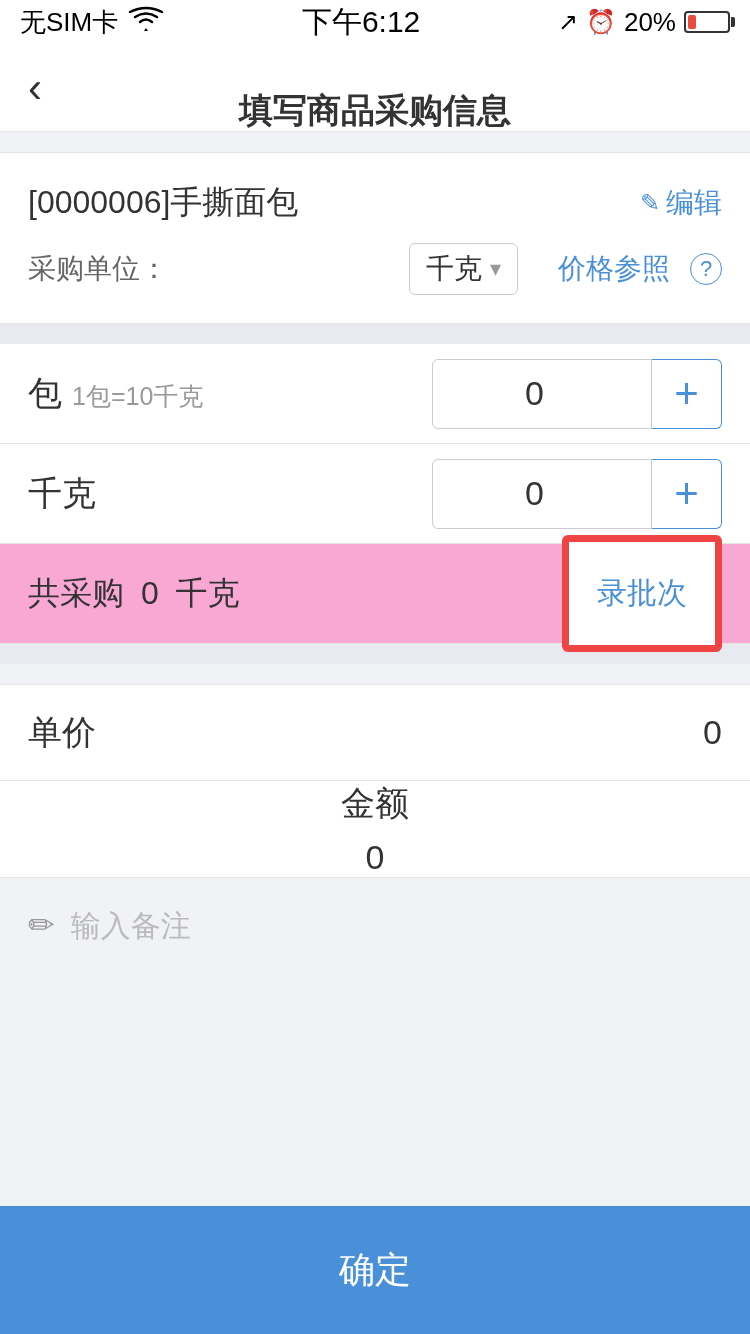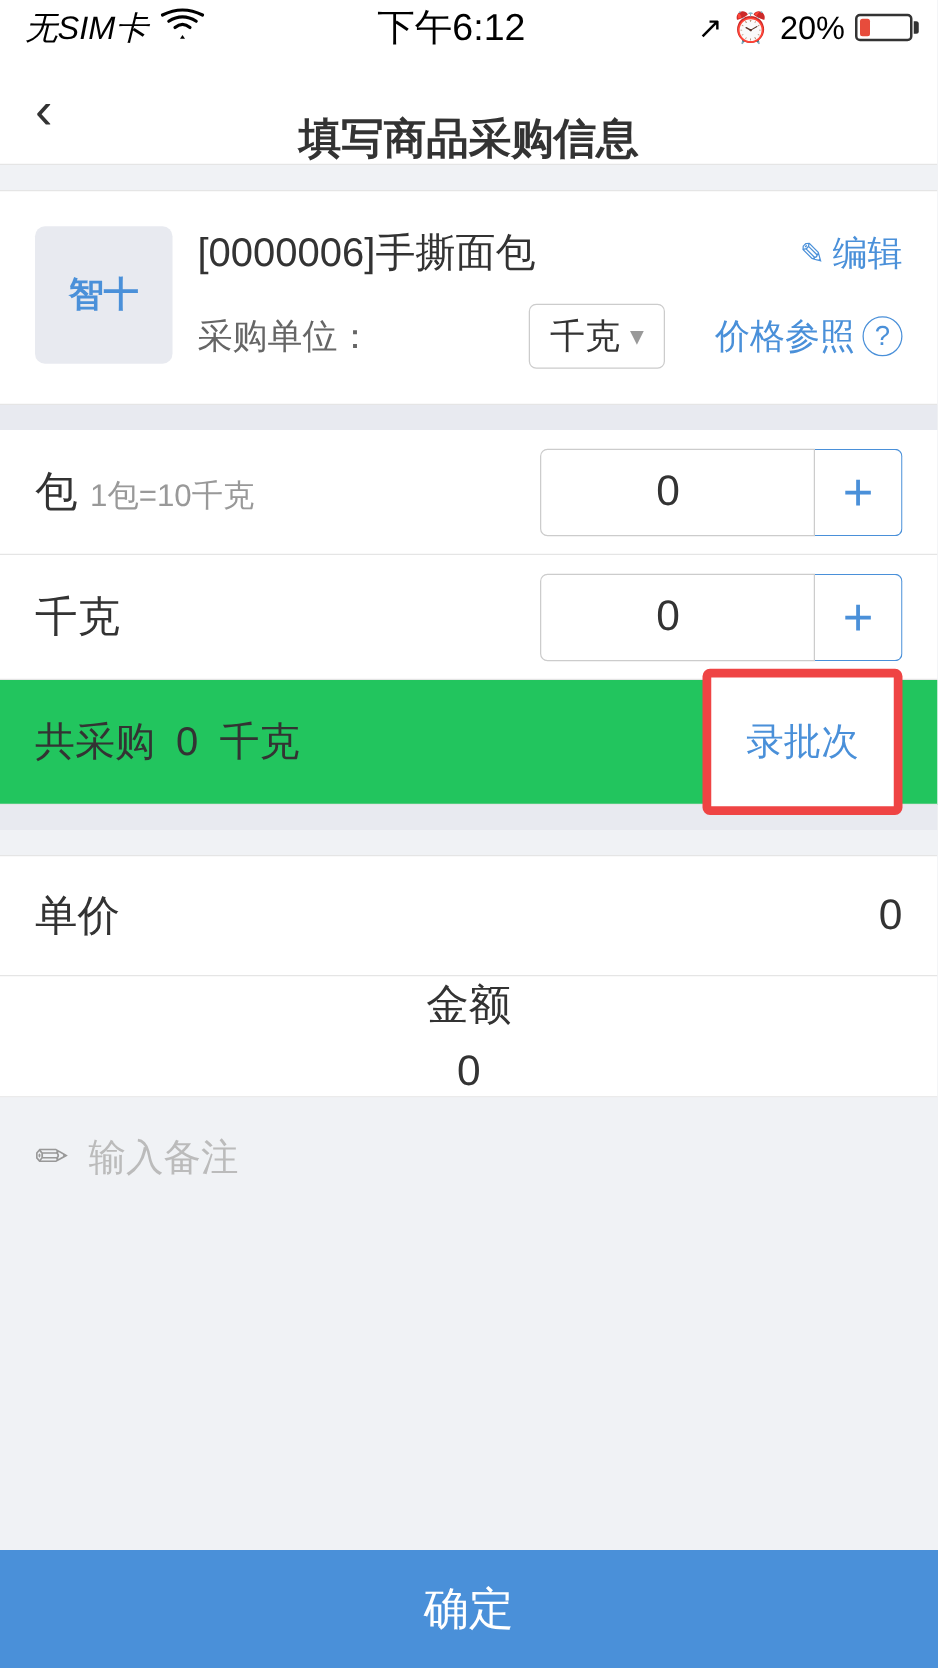--- a/index.html
+++ b/index.html
@@ -18,21 +18,21 @@
       width: 750px;
       height: 44px;
       background: #fff;
       display: flex;
       align-items: center;
       justify-content: space-between;
       padding: 0 20px;
       font-size: 28px;
       color: #000;
     }
-    .status-left { display: flex; align-items: center; gap: 10px; font-size: 26px; font-style: italic; }
+    .status-left { display: flex; align-items: center; gap: 10px; font-size: 26px; }
     .status-center { font-size: 30px; font-weight: 500; }
     .status-right { display: flex; align-items: center; gap: 8px; font-size: 26px; }
     .battery-icon {
       width: 46px; height: 22px;
       border: 2px solid #333;
       border-radius: 4px;
       position: relative;
       display: inline-flex;
       align-items: center;
       padding: 2px;
@@ -145,21 +145,21 @@
       background: #fff;
       display: flex;
       align-items: center;
       gap: 8px;
     }
     .price-ref {
       font-size: 28px;
       color: #4a90d9;
       display: flex;
       align-items: center;
-      gap: 6px;
+      gap: 20px;
       justify-content: center;
     }
 
     
     .section-divider {
       height: 20px;
       background: #e8eaf0;
     }
 
     
@@ -213,21 +213,21 @@
       cursor: pointer;
     }
 
     
     .total-row {
       display: flex;
       align-items: center;
       justify-content: space-between;
       padding: 0 28px;
       height: 100px;
-      background: #22c55e;
+      background: #f9a8d4;
       border-bottom: 1px solid #e5e5e5;
     }
     .total-text { font-size: 32px; color: #333; }
     .batch-btn {
       border: 7px solid #ef4444;
       color: #4a90d9;
       background: #fff;
       border-radius: 6px;
       padding: 31px 28px;
       font-size: 30px;
@@ -265,21 +265,21 @@
     }
     .note-icon { font-size: 32px; color: #999; }
     .note-text { font-size: 30px; color: #bbb; text-align: center; }
 
     
     .confirm-btn {
       position: fixed;
       bottom: 0;
       left: 0;
       width: 750px;
-      height: 94px;
+      height: 128px;
       background: #4a90d9;
       color: #fff;
       font-size: 36px;
       font-weight: 500;
       border: none;
       cursor: pointer;
       display: flex;
       align-items: center;
       justify-content: center;
     }
@@ -309,23 +309,20 @@
     </div>
   </div>
 </div>
 
 <div class="nav-bar">
   <div class="nav-back">‹</div>
   <div class="nav-title">填写商品采购信息</div>
 </div>
 
 <div class="product-card">
-  <div class="product-image">
-    <span class="product-image-text">智十</span>
-  </div>
   <div class="product-info">
     <div class="product-name-row">
       <span class="product-name">[0000006]手撕面包</span>
       <span class="edit-link">
         <span style="font-size:24px;">✎</span>
         <span>编辑</span>
       </span>
     </div>
     <div class="unit-row">
       <span class="unit-label">采购单位：</span>

